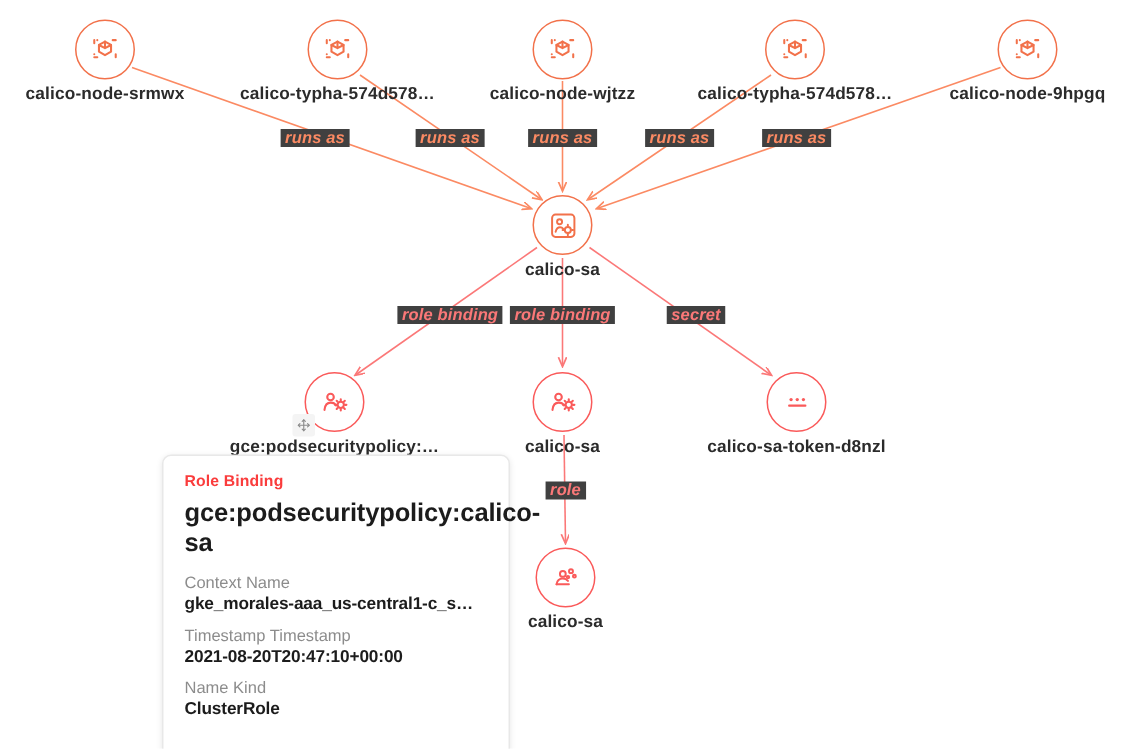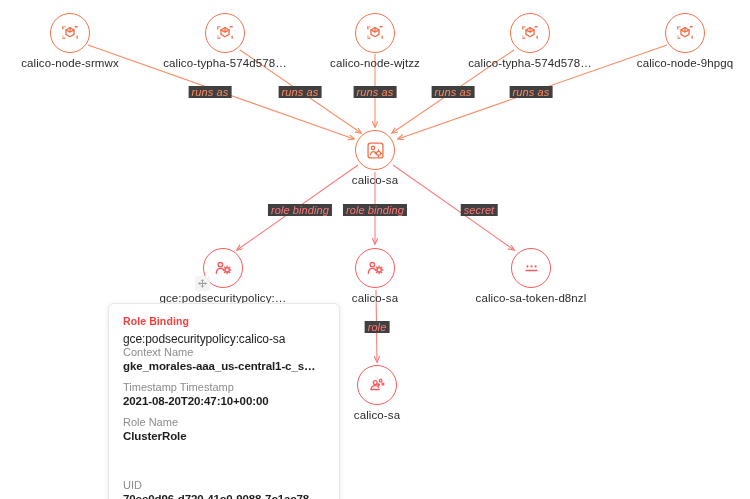--- a/index.html
+++ b/index.html
@@ -13,20 +13,21 @@
     position: relative;
     overflow: hidden;
     font-family: "Liberation Sans", sans-serif;
     -webkit-font-smoothing: antialiased;
   }
   #graph-canvas {
     position: absolute;
     inset: 0;
     width: 750px;
     height: 499px;
+    font-weight: bold;
   }
   #edge-layer {
     position: absolute;
     left: 0; top: 0;
     width: 750px;
     height: 499px;
   }
   .node {
     position: absolute;
     width: 0; height: 0;
@@ -102,23 +103,24 @@
     box-sizing: border-box;
   }
   .card-kind {
     font-size: 10.5px;
     font-weight: bold;
     color: #fa3c3c;
     margin-bottom: 5px;
     letter-spacing: 0.1px;
   }
   .card-title {
-    font-size: 12px;
-    font-weight: normal;
+    font-size: 17px;
+    font-weight: bold;
     color: #1c1c1c;
+    margin-bottom: 11px;
     letter-spacing: -0.1px;
   }
   .card-field { margin-bottom: 9px; }
   .card-field:last-child { margin-bottom: 0; margin-top: 37px; }
   .field-label {
     font-size: 11px;
     color: #8c8c8c;
     margin-bottom: 2px;
   }
   .field-value {
@@ -284,38 +286,38 @@
     <div class="node-label">calico-sa</div>
   </div>
 
   <div class="edge-label orange" style="left:210px;top:92px;">runs as</div>
   <div class="edge-label orange" style="left:300px;top:92px;">runs as</div>
   <div class="edge-label orange" style="left:375px;top:92px;">runs as</div>
   <div class="edge-label orange" style="left:453px;top:92px;">runs as</div>
   <div class="edge-label orange" style="left:531px;top:92px;">runs as</div>
   <div class="edge-label red" style="left:300px;top:210px;">role binding</div>
   <div class="edge-label red" style="left:375px;top:210px;">role binding</div>
-  <div class="edge-label red" style="left:479px;top:210px;">secret</div>
+  <div class="edge-label red" style="left:464px;top:210px;">secret</div>
   <div class="edge-label red" style="left:377px;top:327px;text-align:right;">role</div>
 
 </div>
 
 <div id="info-card">
   <div class="card-kind">Role Binding</div>
   <div class="card-title">gce:podsecuritypolicy:calico-sa</div>
 
   <div class="card-field">
     <div class="field-label">Context Name</div>
     <div class="field-value">gke_morales-aaa_us-central1-c_smyth-test-c…</div>
   </div>
   <div class="card-field">
     <div class="field-label">Timestamp Timestamp</div>
     <div class="field-value">2021-08-20T20:47:10+00:00</div>
   </div>
   <div class="card-field">
-    <div class="field-label">Role Name</div>
+    <div class="field-label">Name Kind</div>
     <div class="field-value">ClusterRole</div>
   </div>
   <div class="card-field">
     <div class="field-label">UID</div>
     <div class="field-value">70ee0d96-d720-41c0-9088-7c1ac78b6a6c</div>
   </div>
 </div>
 
 </body></html>

